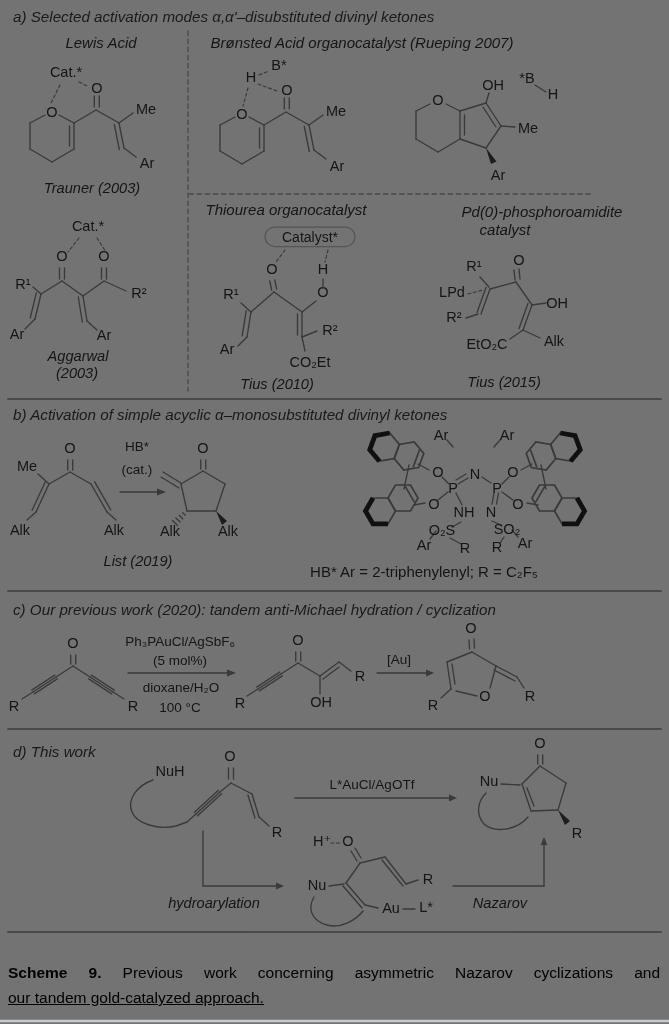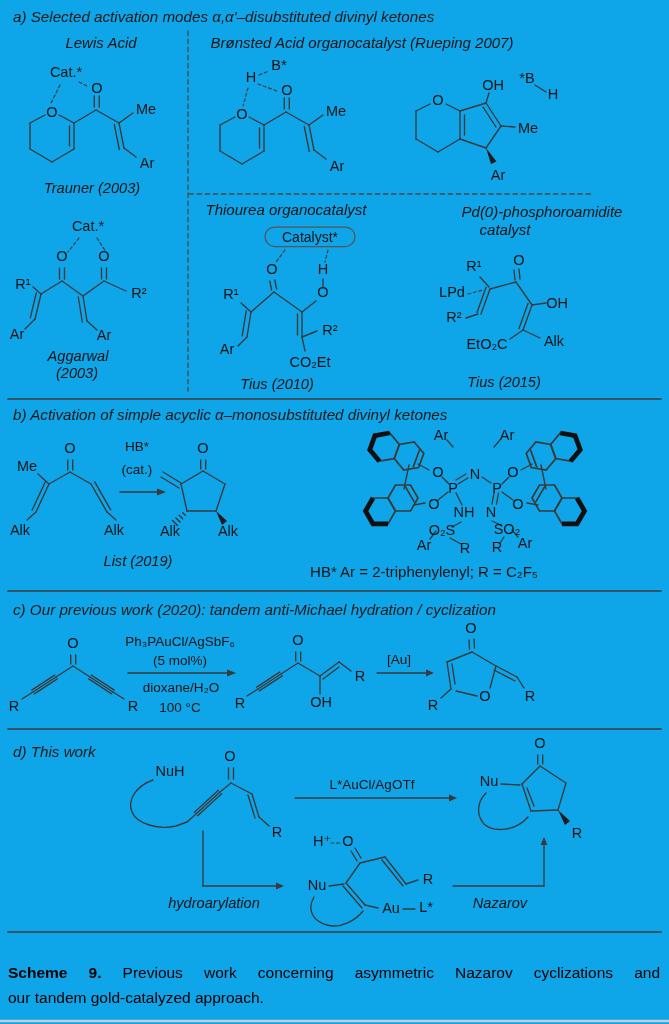--- a/index.html
+++ b/index.html
@@ -1,16 +1,16 @@
 <!DOCTYPE html>
 <html><head>
 <meta charset="utf-8">
 <style>
   html,body{margin:0;padding:0;background:#ffffff;}
-  .page{position:relative;width:669px;height:1024px;background:#0ea5e9;overflow:hidden;
+  .page{position:relative;width:669px;height:1024px;background:#737373;overflow:hidden;
         font-family:"Liberation Sans","DejaVu Sans",sans-serif;color:#111;}
   svg{position:absolute;left:0;top:0;}
   svg text{font-family:"Liberation Sans","DejaVu Sans",sans-serif;fill:#151515;}
   .at{font-size:14.5px;text-anchor:middle;}
   .ttl{font-size:15.2px;font-style:italic;text-anchor:start;fill:#1a1a1a;}
   .lbl{font-size:15px;font-style:italic;text-anchor:middle;}
   .ref{font-size:14.6px;font-style:italic;text-anchor:middle;}
   .rg{font-size:13.5px;text-anchor:middle;}
   .bx{font-size:14px;text-anchor:middle;}
   .ft{font-size:15px;text-anchor:middle;}
@@ -18,21 +18,21 @@
   .dsh{stroke-dasharray:3,2.6;stroke-width:1.15;}
   .divdash{stroke-dasharray:4.5,3.6;stroke:#4a4a4a;stroke-width:1.3;}
   .sect{stroke:#3d3d3d;stroke-width:1.7;}
   .faint{stroke:#c8cbce;stroke-width:2.4;}
   .arr{fill:#3a3a3a;stroke:none;}
   .wedge{fill:#1d1d1d;stroke:none;}
   .boldedge{stroke:#101010;stroke-width:3.8;fill:none;stroke-linecap:butt;}
   .cbox{fill:none;stroke:#555;stroke-width:1.25;}
   .caption{position:absolute;left:8px;top:960px;width:652px;font-size:15.5px;line-height:25px;color:#000;}
   .cap1{text-align:justify;text-align-last:justify;}
-  .cap2{text-align:left;}
+  .cap2{text-align:left;text-decoration:underline;}
 </style>
 </head>
 <body>
 
 <div class="page">
 <svg width="669" height="1024" viewBox="0 0 669 1024">
   <defs>
     <g id="naph">
       <polygon class="ring" points="0,-12 10.4,-6 10.4,6 0,12 -10.4,6 -10.4,-6"></polygon>
       <polygon class="ring" points="10.4,-6 20.8,-12 31.2,-6 31.2,6 20.8,12 10.4,6"></polygon>

